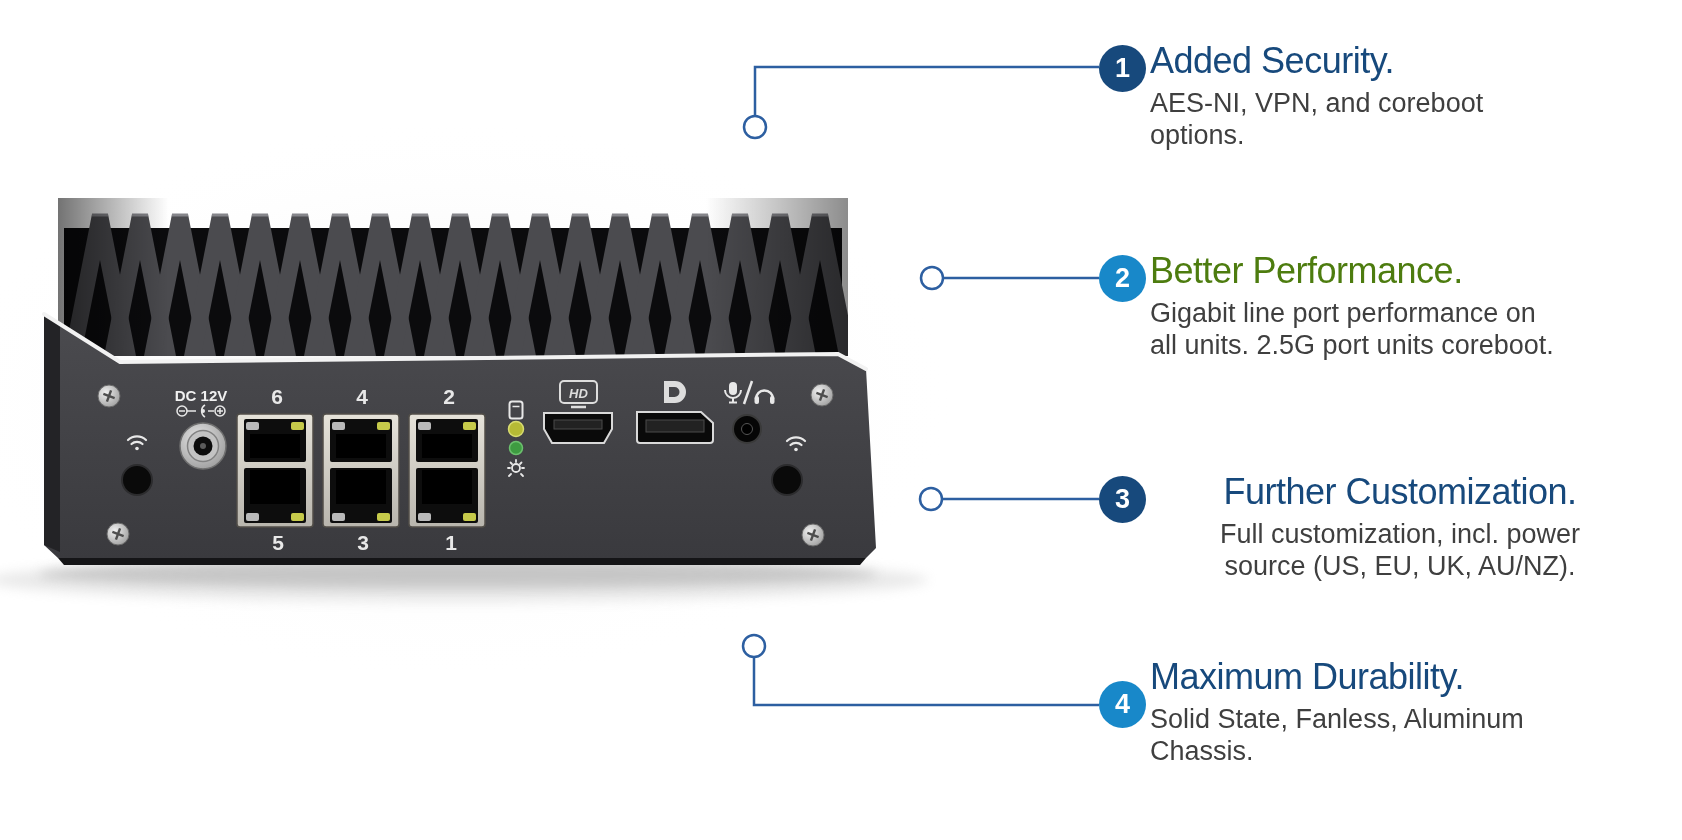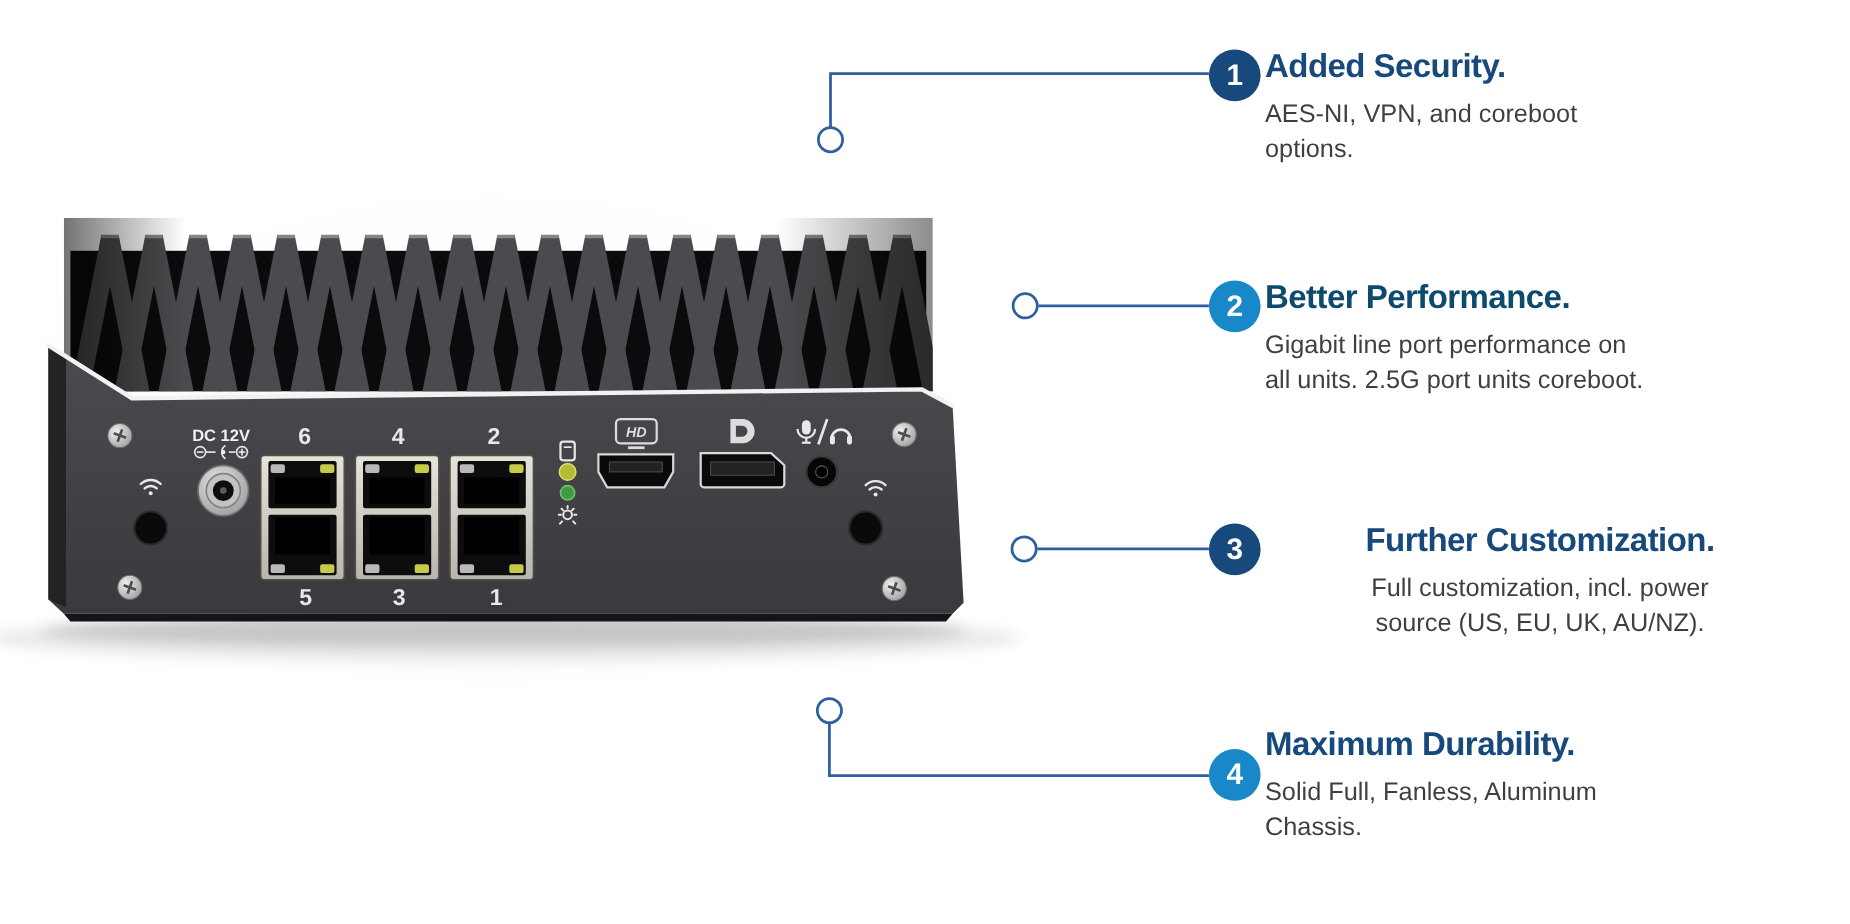--- a/index.html
+++ b/index.html
@@ -7,24 +7,24 @@
          font-family:"Liberation Sans", sans-serif;}
   .art{position:absolute;left:0;top:0;width:1682px;height:840px;}
   
   .badge{position:absolute;width:47px;height:47px;border-radius:50%;
          display:flex;align-items:center;justify-content:center;
          color:#ffffff;font-size:27px;font-weight:bold;}
   .badge.navy{background:#17497c;}
   .badge.blue{background:#1888c9;}
   
   .callout-text{position:absolute;left:1150px;width:500px;}
-  .c-title{font-size:30px;font-weight:bold;letter-spacing:-0.5px;line-height:38px;}
+  .c-title{font-size:36px;font-weight:normal;letter-spacing:-0.5px;line-height:38px;}
   .c-title.navy{color:#17497c;}
-  .c-title.blue{color:#0c4a6e;}
-  .c-body{margin-top:7px;font-size:23px;line-height:32px;color:#3f3f3f;}
+  .c-title.blue{color:#4d7c0f;}
+  .c-body{margin-top:7px;font-size:27px;line-height:32px;color:#3f3f3f;}
   .c-body div{white-space:nowrap;}
 </style>
 </head>
 <body>
 
 <div class="stage">
 
   <svg class="art" viewBox="0 0 1682 840">
     <defs>
       <linearGradient id="panelGrad" x1="0" y1="0" x2="0" y2="1">
@@ -284,18 +284,18 @@
       <div>source (US, EU, UK, AU/NZ).</div>
     </div>
   </div>
 
   <div class="badge blue" style="left:1099px;top:681px;">
     <span>4</span>
   </div>
   <div class="callout-text" style="top:658px;">
     <div class="c-title navy">Maximum Durability.</div>
     <div class="c-body">
-      <div>Solid Full, Fanless, Aluminum</div>
+      <div>Solid State, Fanless, Aluminum</div>
       <div>Chassis.</div>
     </div>
   </div>
 
 </div>
 
 </body></html>

